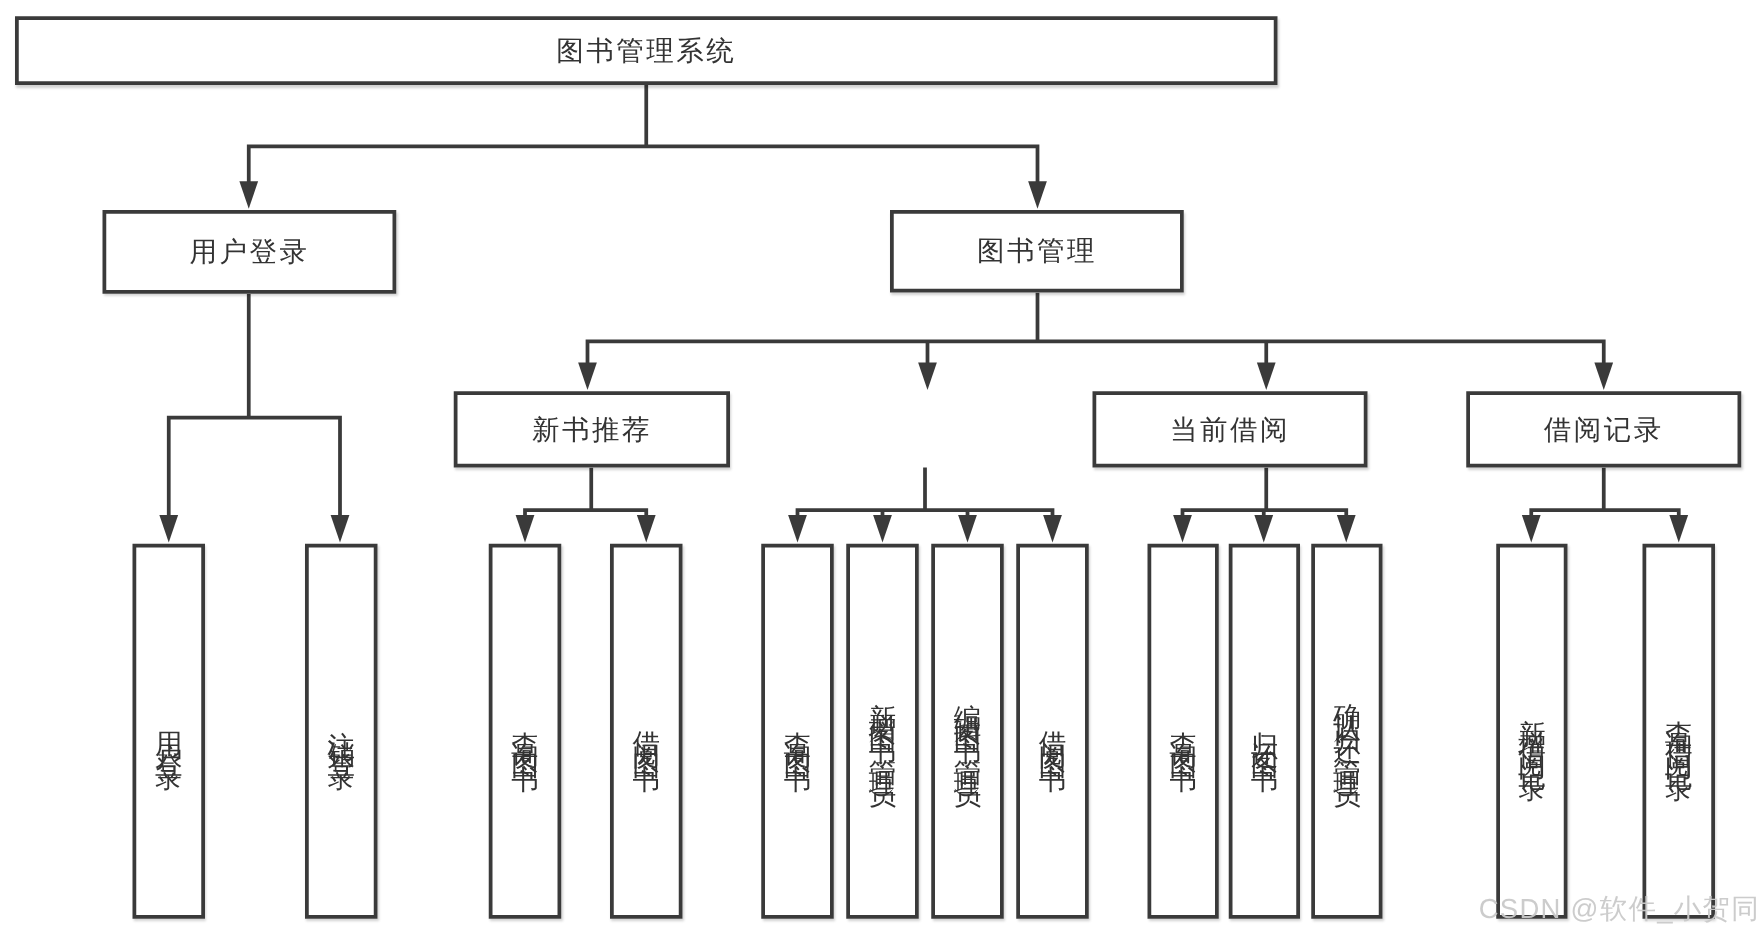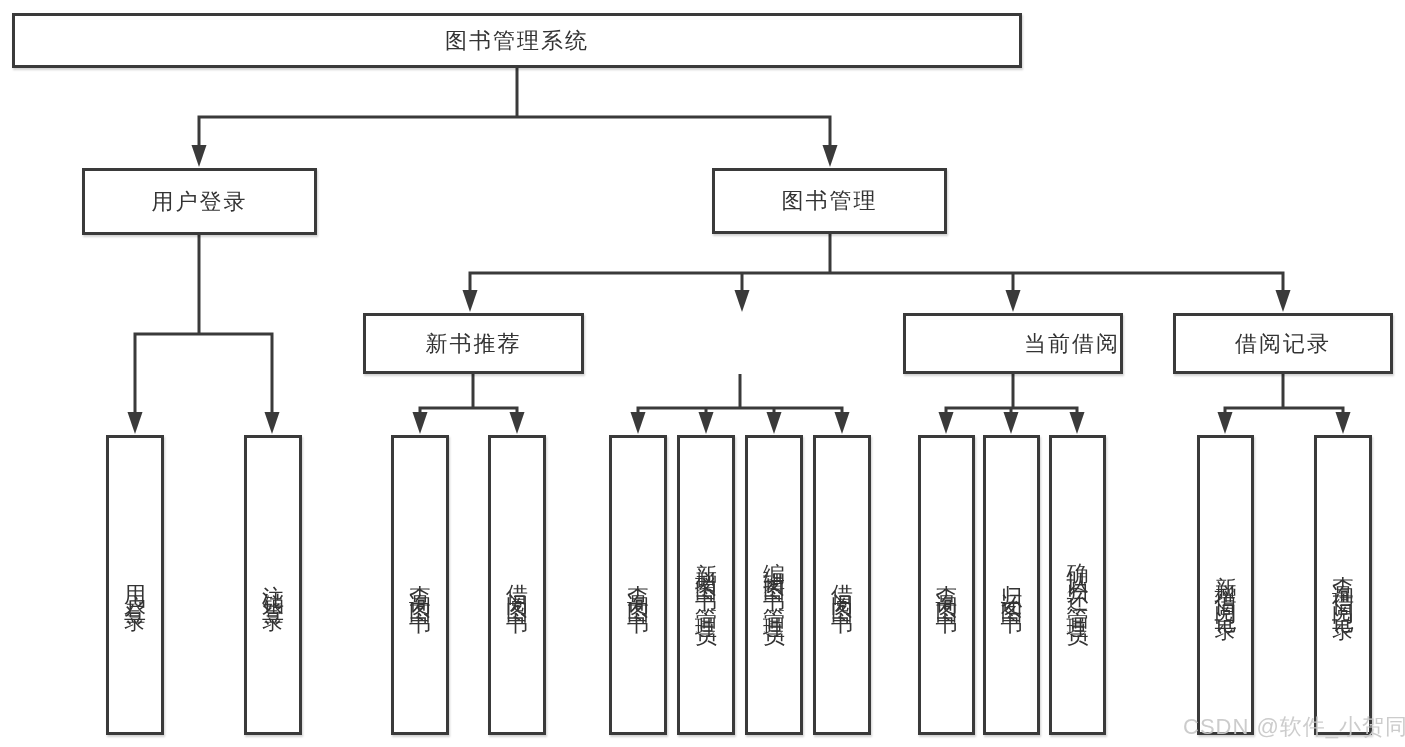--- a/index.html
+++ b/index.html
@@ -43,21 +43,21 @@
     letter-spacing: 9px;
     line-height: 1;
     white-space: nowrap;
   }
   
   .n-root   { left: 12px;   top: 13px;  width: 1010px; height: 55px; }
   .n-user   { left: 82px;   top: 168px; width: 235px;  height: 67px; }
   .n-mgmt   { left: 712px;  top: 168px; width: 235px;  height: 66px; }
   .n-nbr    { left: 363px;  top: 313px; width: 221px;  height: 61px; }
   .n-bb     { left: 632px;  top: 313px; width: 216px;  height: 61px; }
-  .n-cb     { left: 903px;  top: 313px; width: 220px;  height: 61px; justify-content: flex-end; }
+  .n-cb     { left: 874px;  top: 313px; width: 220px;  height: 61px; }
   .n-br     { left: 1173px; top: 313px; width: 220px;  height: 61px; }
   
   .v1  { left: 106px; }
   .v2  { left: 244px; }
   .v3  { left: 391px; }
   .v4  { left: 488px; }
   .v5  { left: 609px; }
   .v6  { left: 677px; }
   .v7  { left: 745px; }
   .v8  { left: 813px; }

